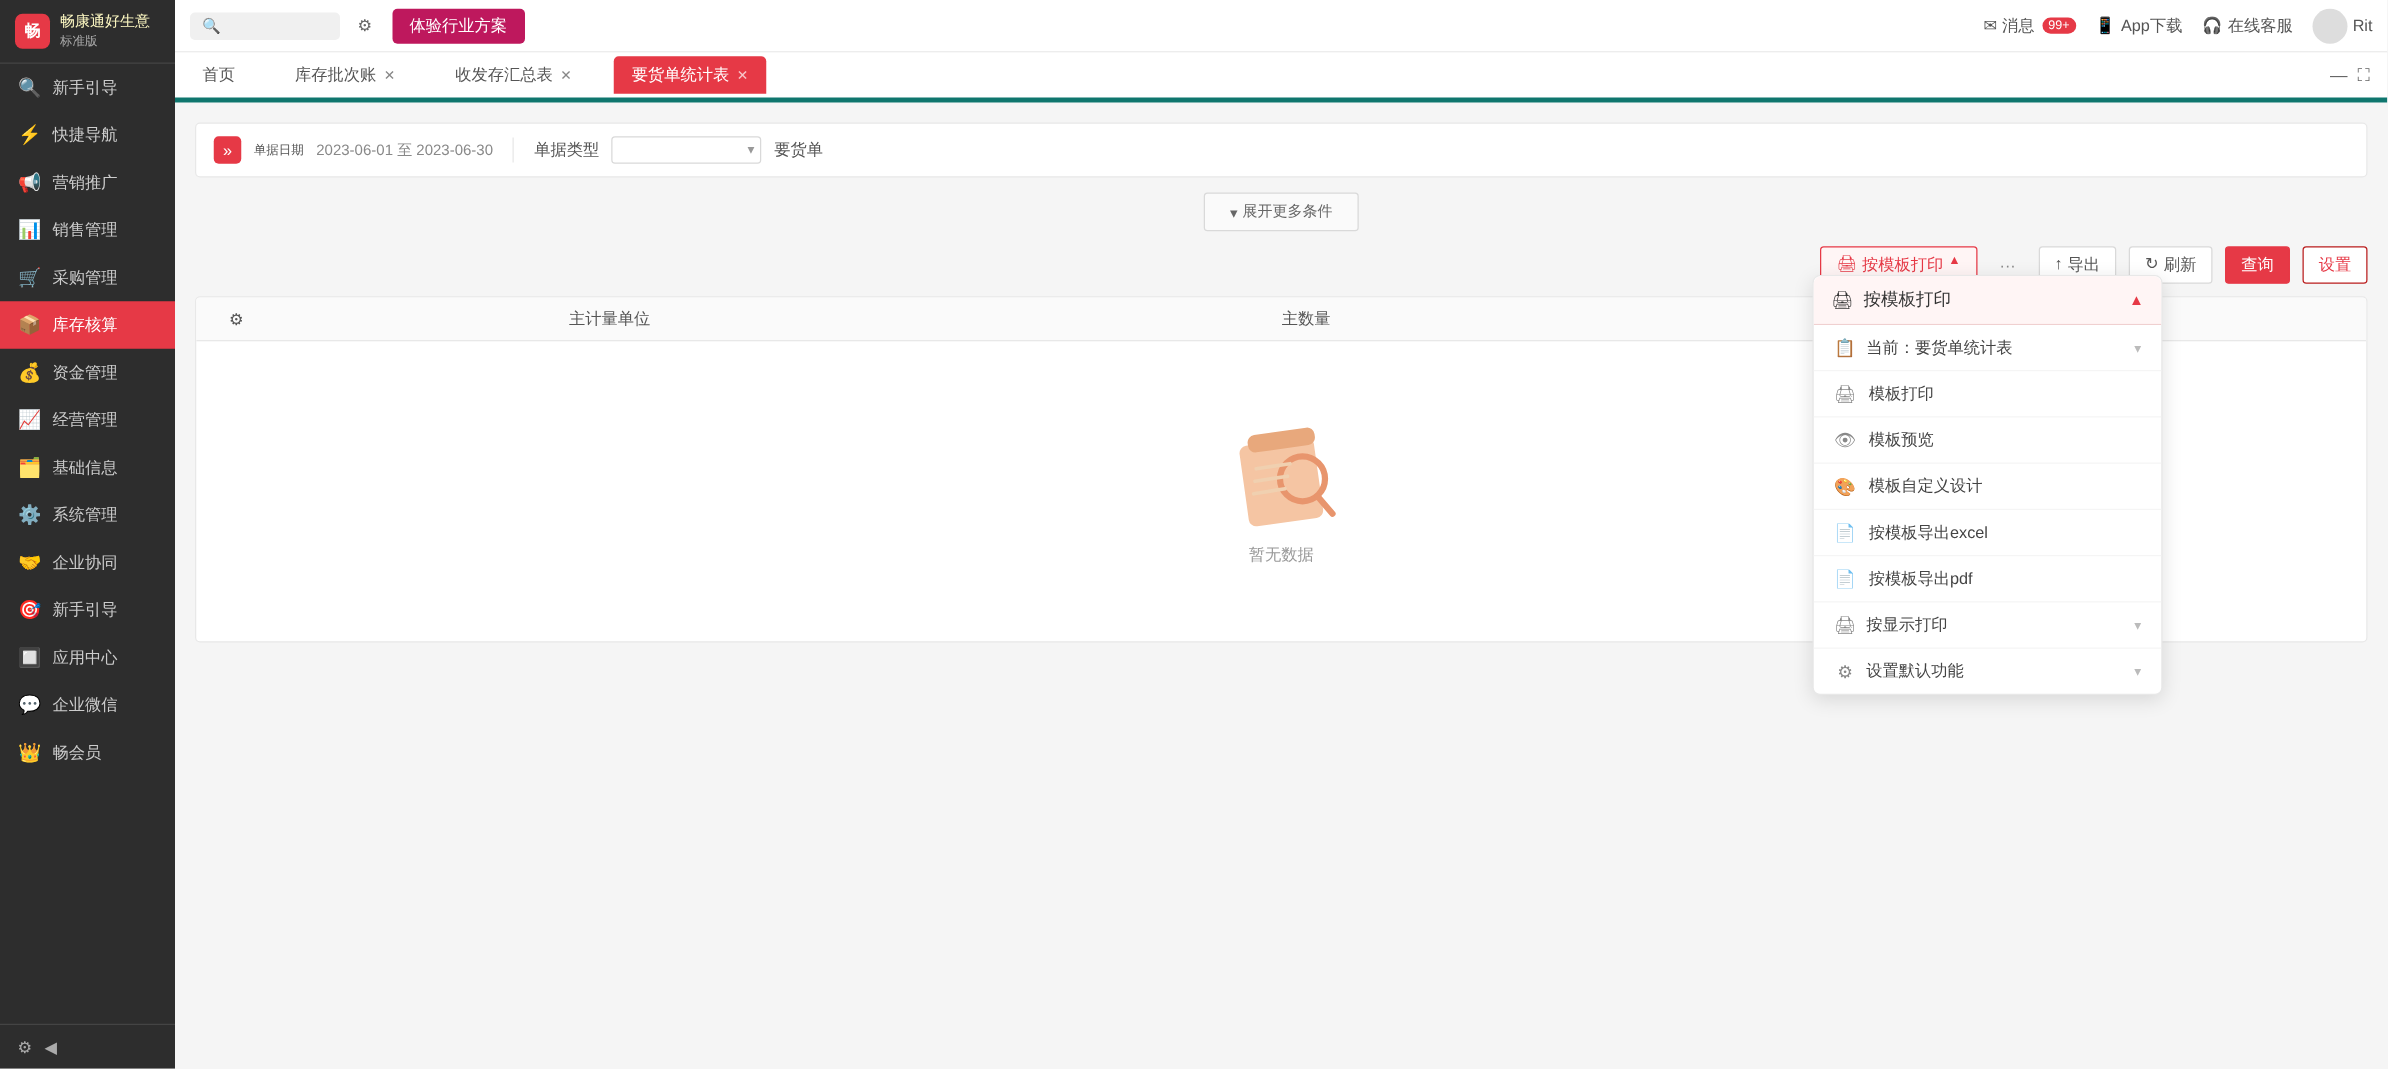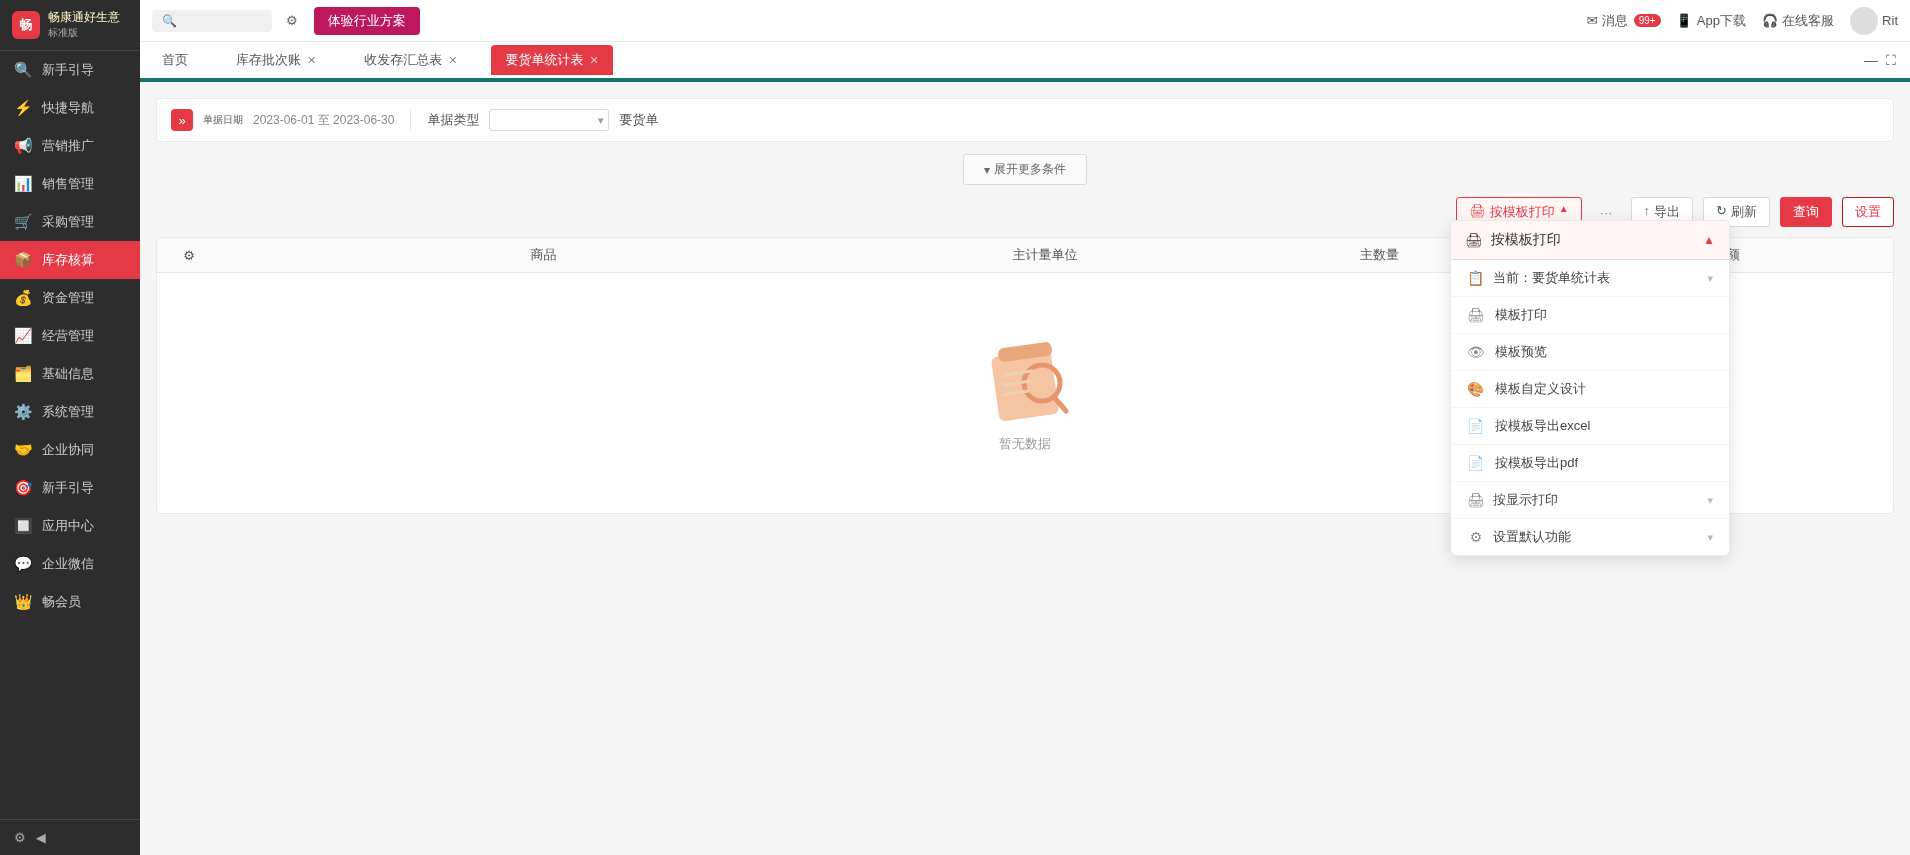--- a/index.html
+++ b/index.html
@@ -474,21 +474,20 @@
       </button>
       <button class="action-btn primary">查询</button>
       <button class="action-btn" style="border:1px solid #b91c1c; color:#e63946;">设置</button>
     </div>
 
     <div class="table-area">
       <div class="table-header-row">
         <div class="th" style="flex:0 0 40px;">
           <span>⚙</span>
         </div>
-        <div class="th wide">商品</div>
         <div class="th">主计量单位</div>
         <div class="th">主数量</div>
         <div class="th">零售金额</div>
       </div>
 
       <div class="empty-state">
         <div class="empty-icon">
           <svg width="100" height="100" viewBox="0 0 100 100">
 
             <rect x="15" y="20" width="60" height="65" rx="6" fill="#f5c5a3" transform="rotate(-8 45 52)"></rect>

